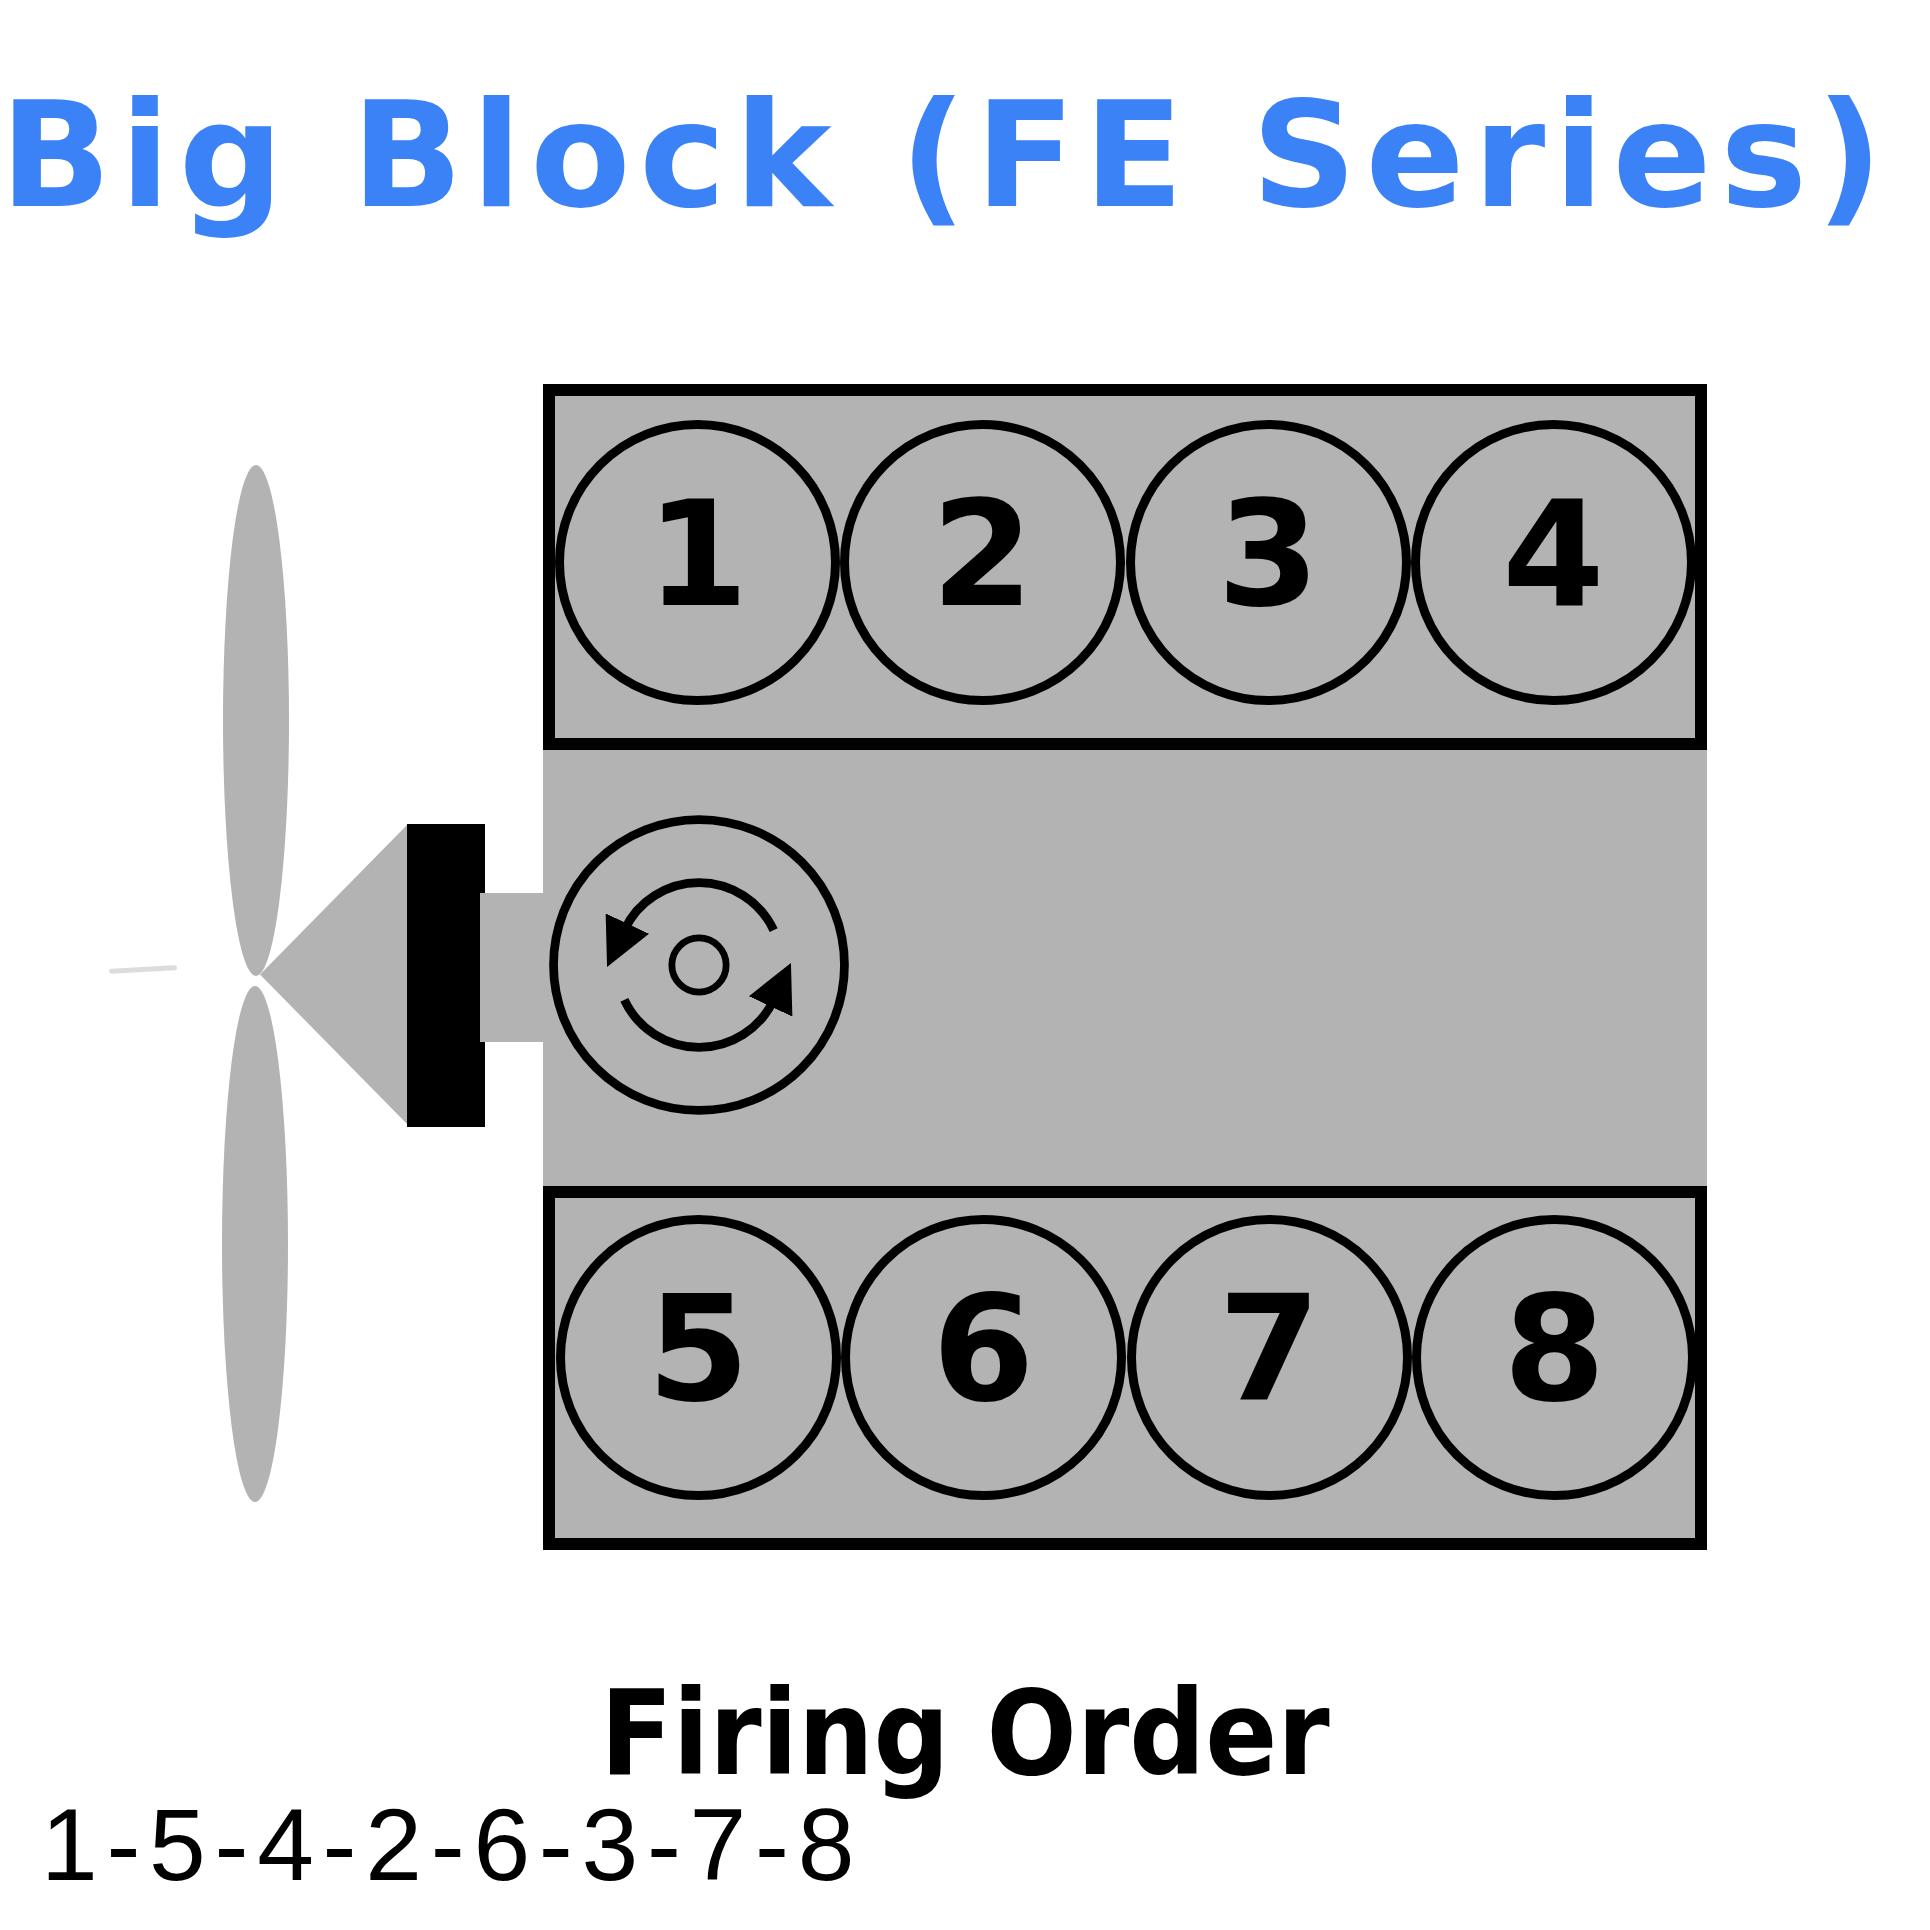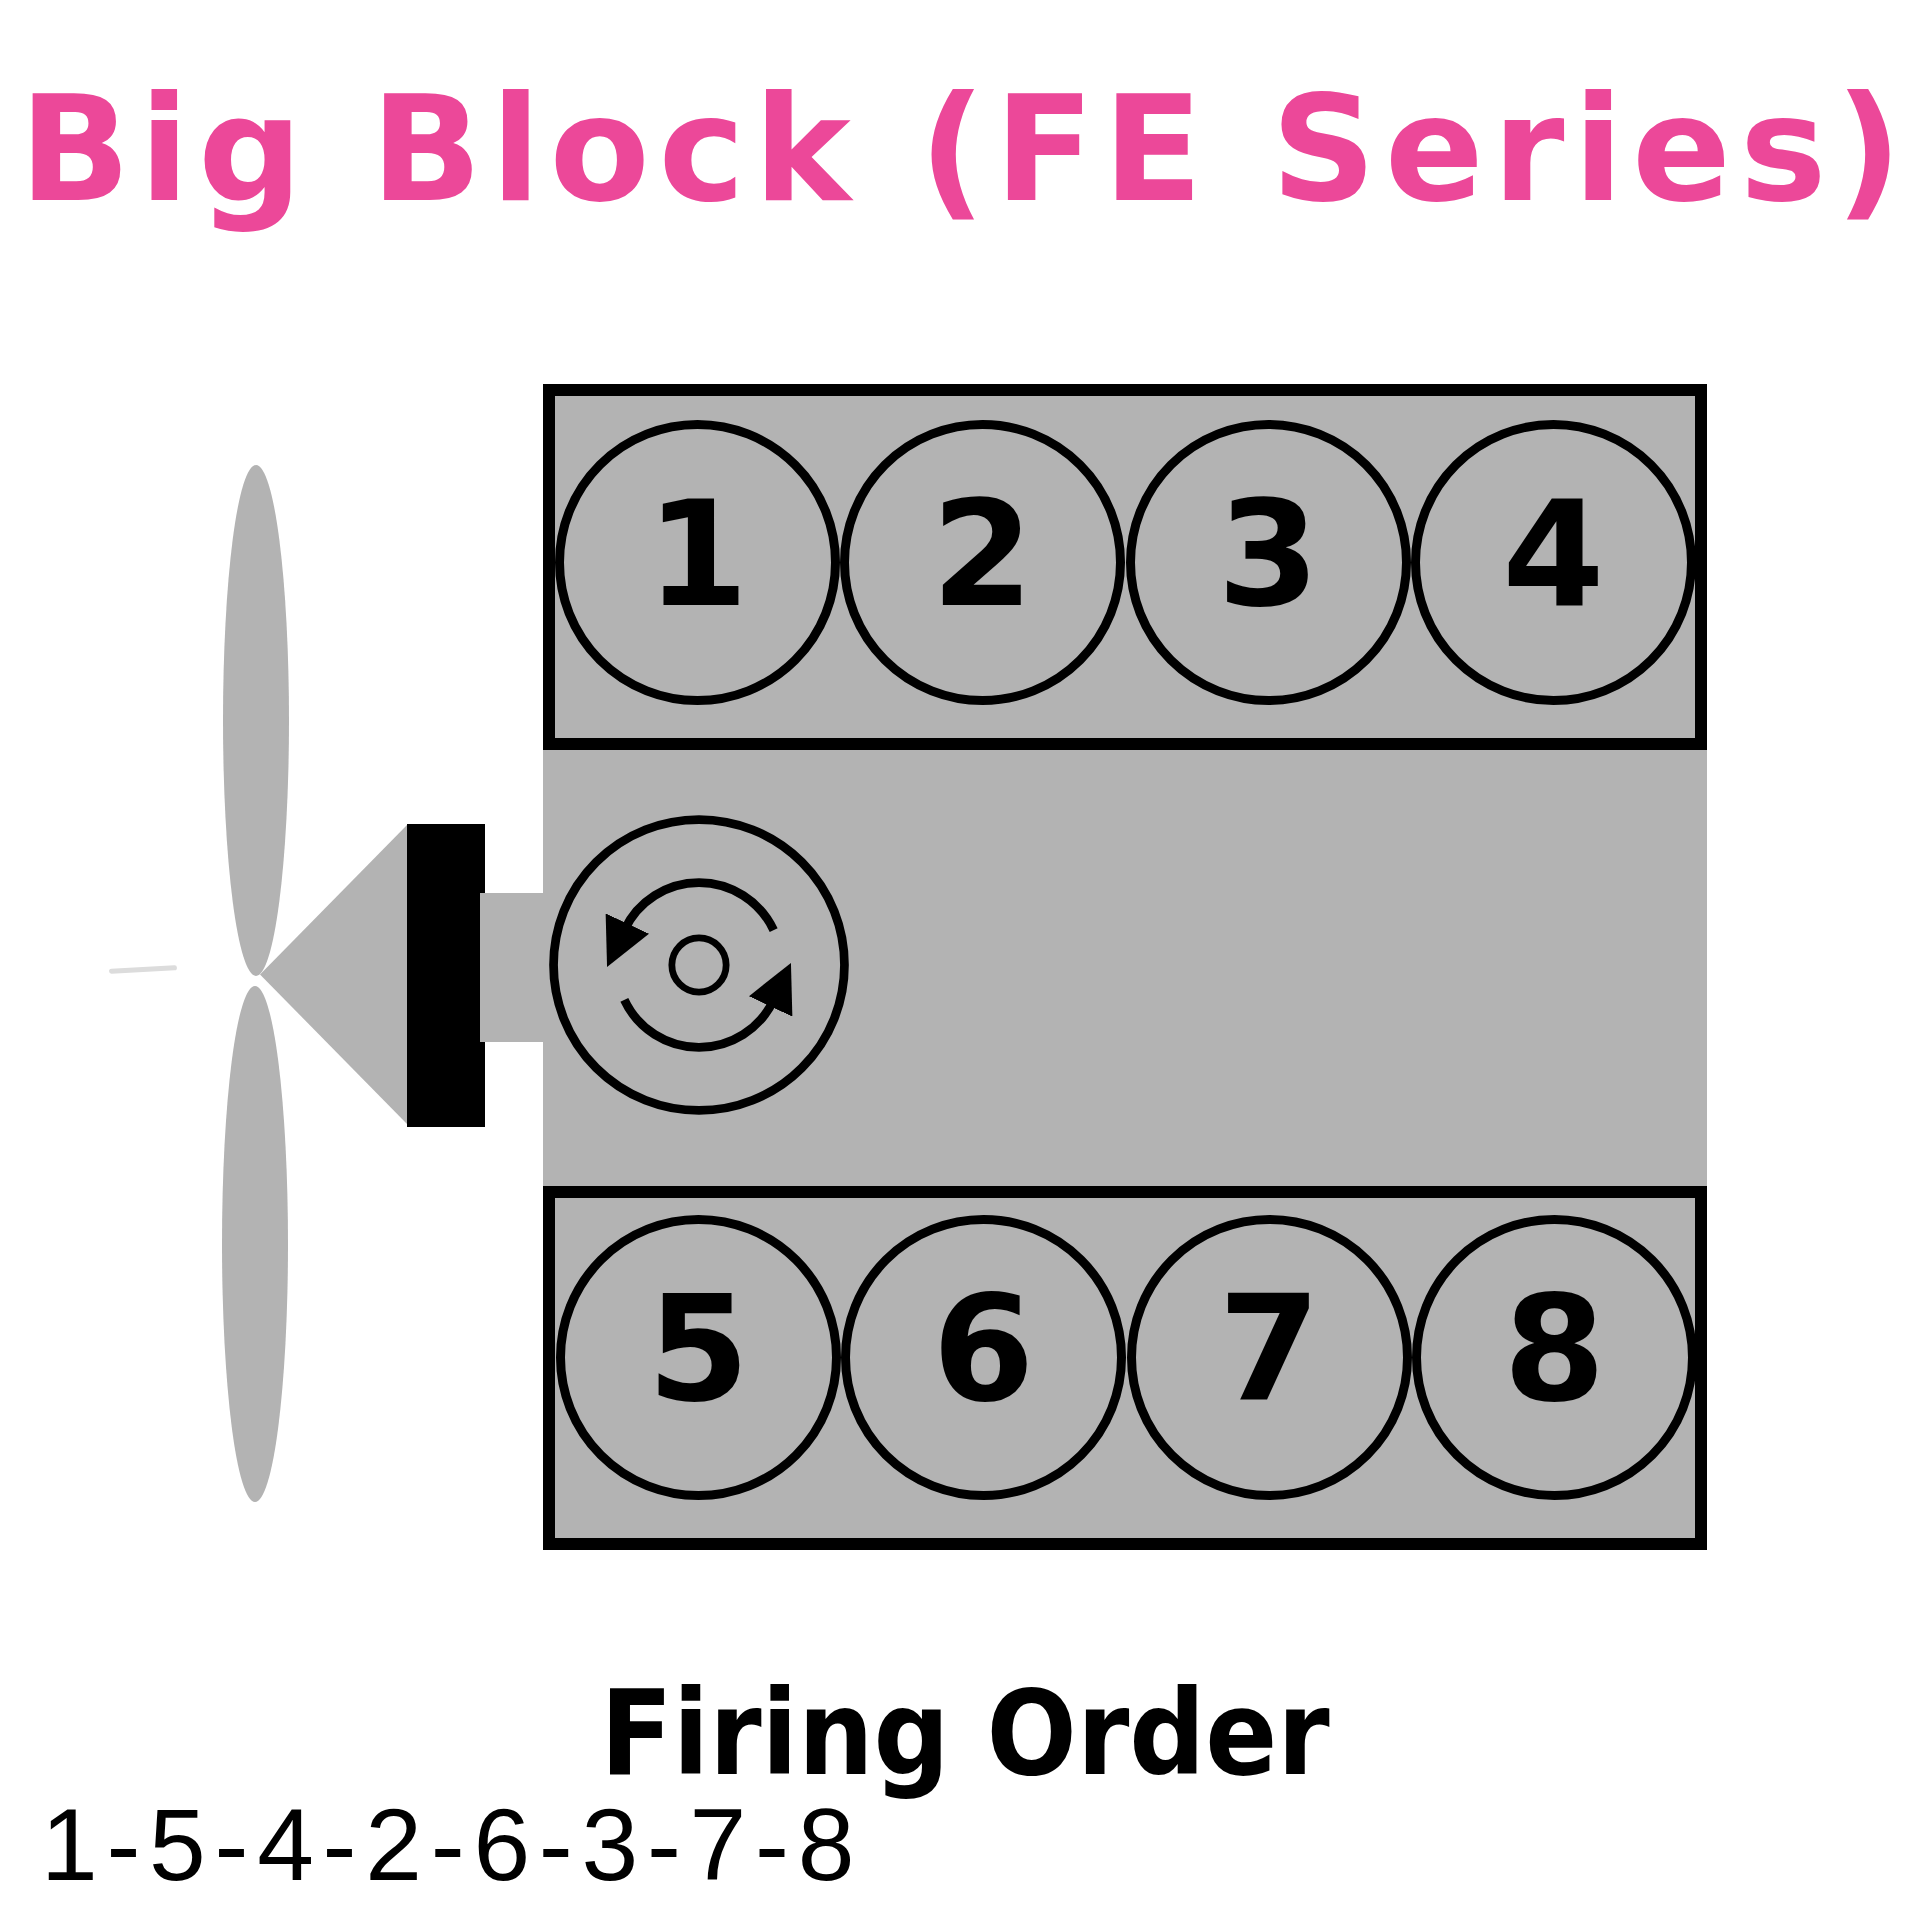--- a/index.html
+++ b/index.html
@@ -1,22 +1,22 @@
 <!DOCTYPE html>
 <html><head>
 <meta charset="utf-8">
 <style>
   html,body{margin:0;padding:0;background:#ffffff;}
   .stage{position:relative;width:1930px;height:1930px;background:#ffffff;overflow:hidden;
          font-family:"DejaVu Sans",sans-serif;}
 
   
-  .title{position:absolute;left:0;top:65px;width:100%;text-align:center;
+  .title{position:absolute;left:0;top:71px;width:100%;
          font-weight:bold;font-size:146px;letter-spacing:8.7px;line-height:1.164;
-         color:#ec4899;white-space:nowrap;}
+         color:#3b82f6;white-space:nowrap;}
 
   
   .bank{position:absolute;left:543px;width:1164px;background:#b3b3b3;
         border:12.6px solid #000;box-sizing:border-box;}
   .bank.top{top:384px;height:366px;}
   .bank.bottom{top:1186px;height:364px;}
   .mid-block{position:absolute;left:543px;top:748px;width:1164px;height:439px;background:#b3b3b3;}
 
   
   .cyl{position:absolute;width:285px;height:285px;border:9.7px solid #000;border-radius:50%;

